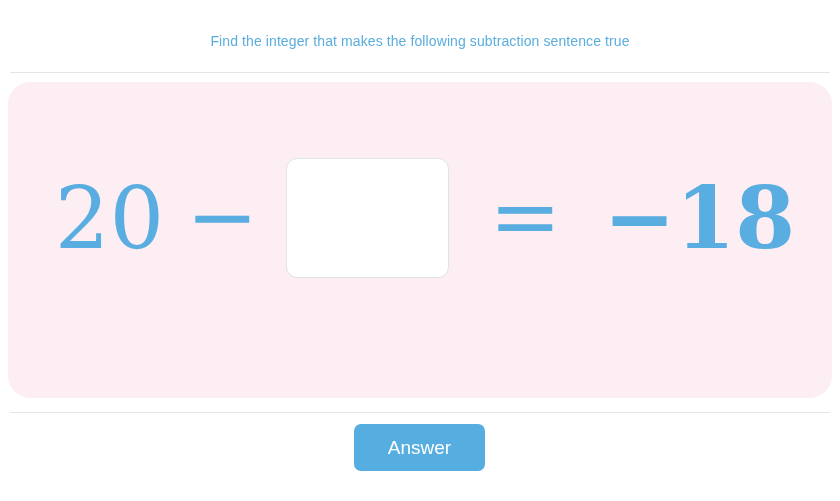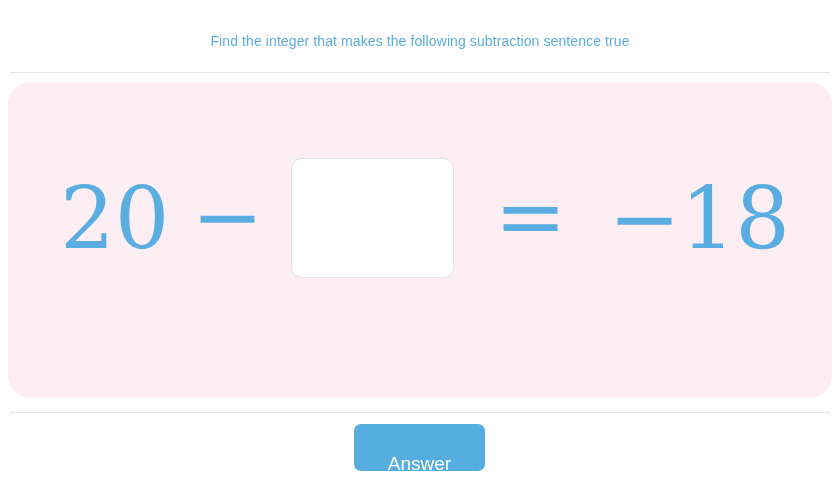--- a/index.html
+++ b/index.html
@@ -101,20 +101,21 @@
     font-family: "DejaVu Serif", "Liberation Serif", serif;
     font-size: 86px;
     line-height: 1;
     margin: 0 34px;
     position: relative;
     top: -2px;
   }
 
   .term-right {
     margin-left: 8px;
+    font-weight: bold;
   }
 
   
   .answer-box {
     width: 163px;
     height: 120px;
     background: #ffffff;
     border: 1px solid #dfe3ea;
     border-radius: 11px;
     box-sizing: border-box;
@@ -139,21 +140,21 @@
     width: 131px;
     height: 47px;
     background: #56ade0;
     color: #ffffff;
     border: none;
     border-radius: 7px;
     font-family: "Liberation Sans", sans-serif;
     font-size: 19px;
     line-height: 47px;
     text-align: center;
-    padding: 16px;
+    padding: 0;
     cursor: pointer;
   }
 </style>
 </head>
 <body>
 
 <div class="page">
 
   <div class="question-title">Find the integer that makes the following subtraction sentence true</div>
 

